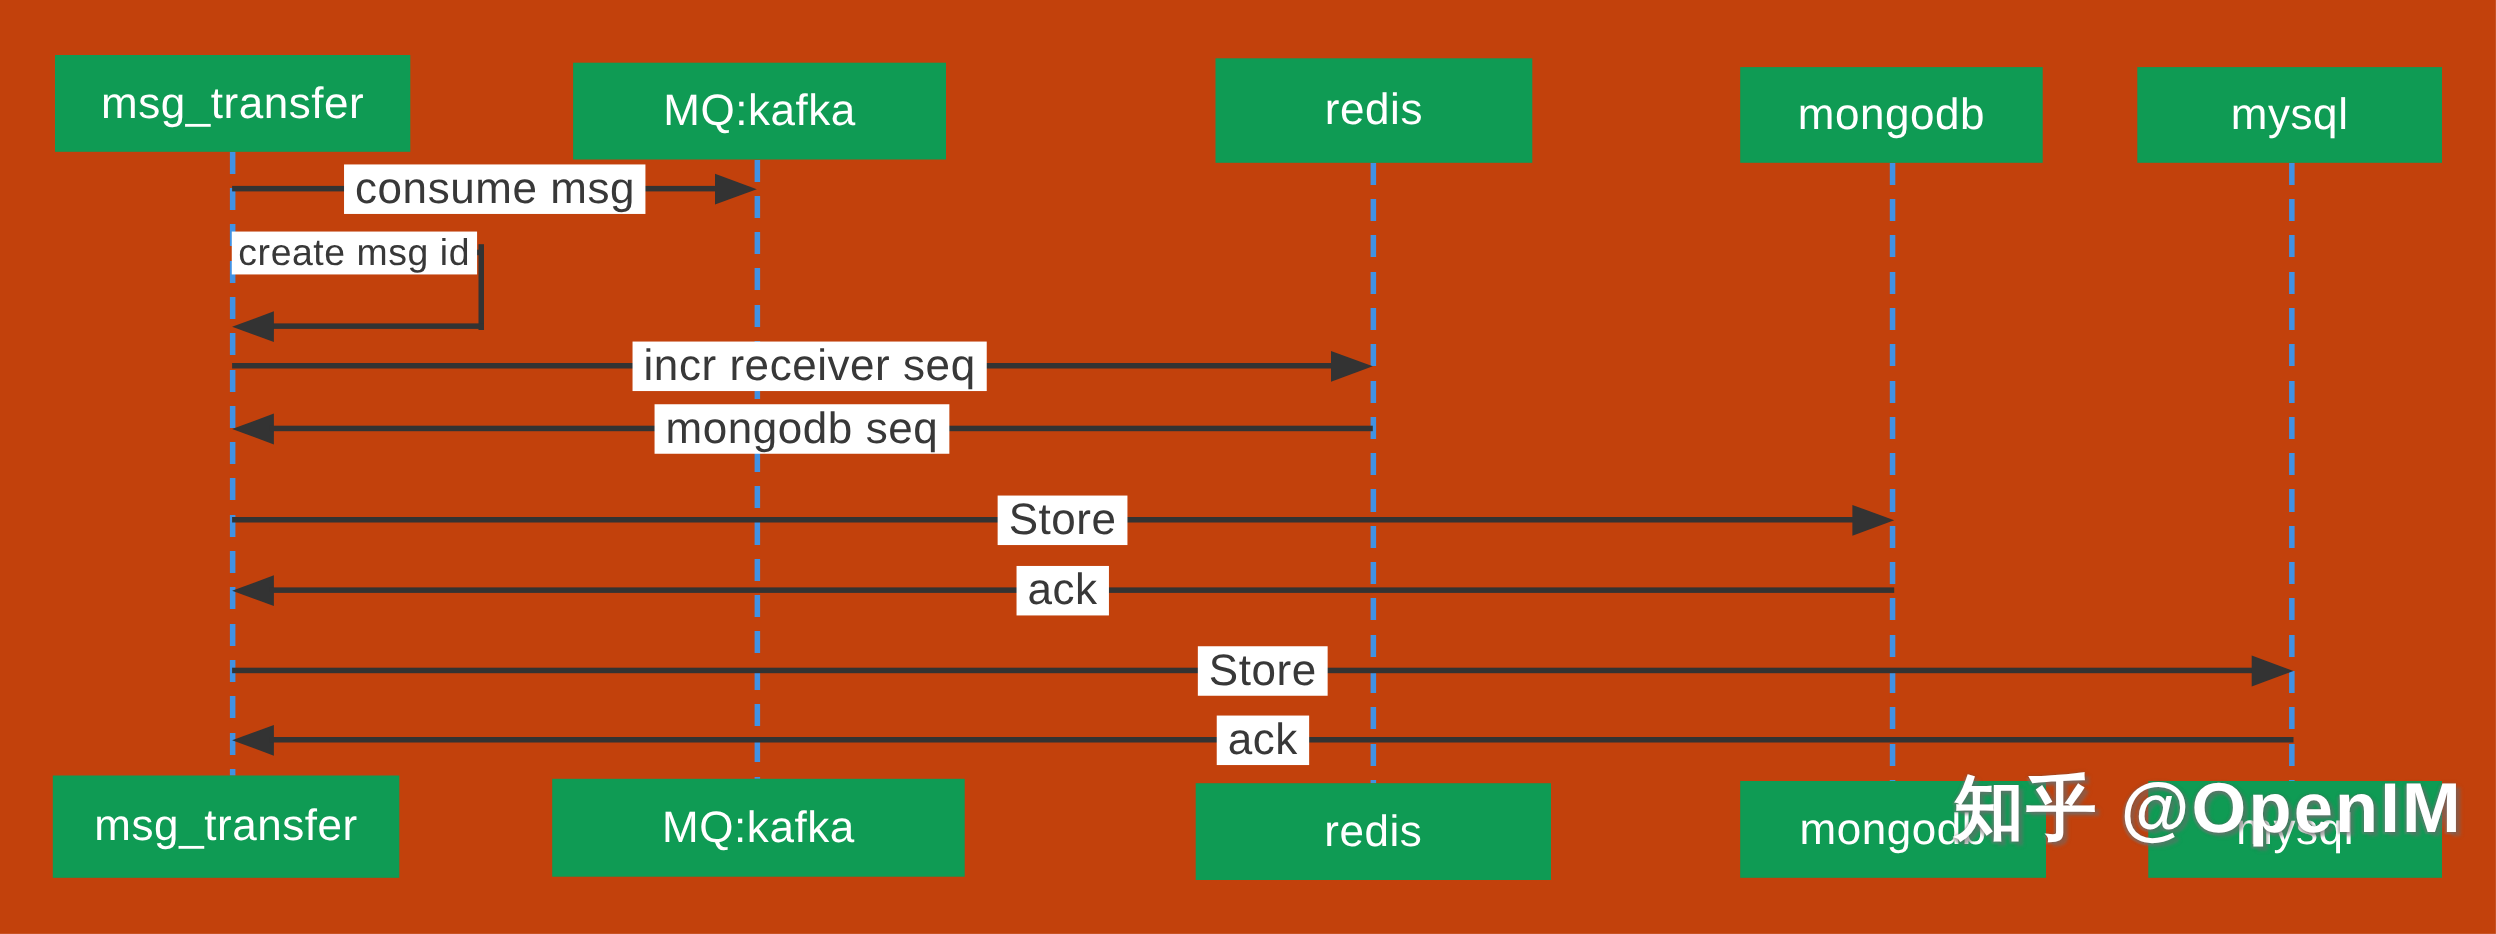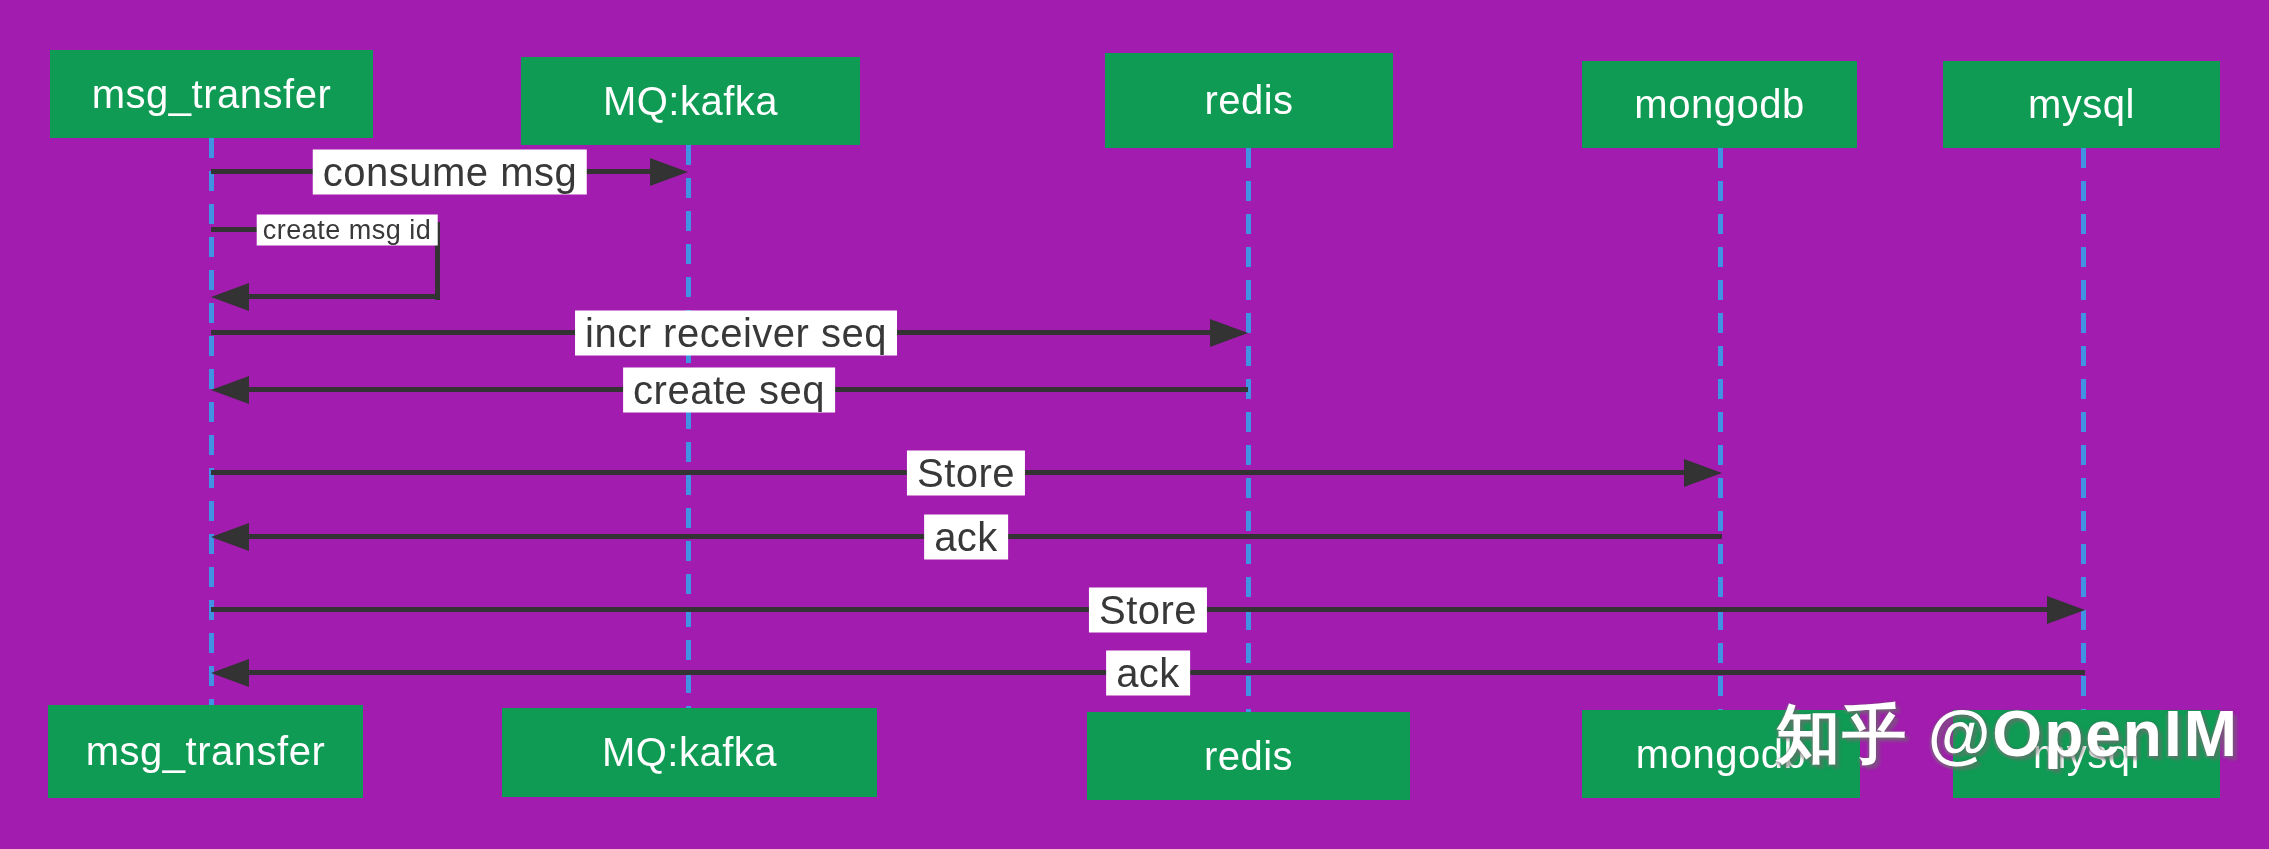--- a/index.html
+++ b/index.html
@@ -1,17 +1,17 @@
 <!DOCTYPE html>
 <html><head>
 <meta charset="utf-8">
 <style>
   html,body { margin:0; padding:0; background:#ffffff; }
   #stage {
-    position:relative; width:2269px; height:849px; background:#a21caf;
+    position:relative; width:2269px; height:849px; background:#c2410c;
     overflow:hidden; font-family:"Liberation Sans", sans-serif;
   }
   .actor {
     position:absolute; background:#0f9b54; color:#ffffff;
     display:flex; align-items:center; justify-content:center;
     font-size:40px; letter-spacing:0.5px; z-index:3;
   }
   .lifeline {
     position:absolute; width:5px; z-index:1;
     background:repeating-linear-gradient(to bottom,
@@ -27,21 +27,21 @@
   .head-l {
     position:absolute; width:0; height:0; z-index:2;
     border-top:14px solid transparent; border-bottom:14px solid transparent;
     border-right:38px solid #333333;
   }
   .mlabel {
     position:absolute; transform:translate(-50%,-50%);
     background:#ffffff; padding:0 10px; white-space:nowrap;
     font-size:40px; color:#383838; letter-spacing:0.5px; z-index:4;text-align:center;
   }
-  .mlabel.small { font-size:27px; padding:0 6px;margin-left:25px; }
+  .mlabel.small { font-size:34px; padding:0 6px; }
   .watermark {
     position:absolute; z-index:9; white-space:nowrap;
     font-size:64px; letter-spacing:2px; color:#ffffff;
     text-shadow: 0 0 3px rgba(90,90,90,0.55), 4px 4px 3px rgba(110,110,110,0.55),
                  -2px 2px 2px rgba(130,130,130,0.45);
   }
 </style>
 </head>
 <body>
 
@@ -68,21 +68,21 @@
   <div class="mline" style="left:245px; top:294px; width:195px;"></div>
   <div class="head-l" style="left:211px; top:283px;"></div>
   <div class="mlabel small" style="left:322px; top:230px;">create msg id</div>
 
   <div class="mline" style="left:211px; top:330px; width:1003px;"></div>
   <div class="head-r" style="left:1210px; top:319px;"></div>
   <div class="mlabel" style="left:736px; top:333px;">incr receiver seq</div>
 
   <div class="head-l" style="left:211px; top:376px;"></div>
   <div class="mline" style="left:245px; top:387px; width:1003px;"></div>
-  <div class="mlabel" style="left:729px; top:390px;">create seq</div>
+  <div class="mlabel" style="left:729px; top:390px;">mongodb seq</div>
 
   <div class="mline" style="left:211px; top:470px; width:1477px;"></div>
   <div class="head-r" style="left:1684px; top:459px;"></div>
   <div class="mlabel" style="left:966px; top:473px;">Store</div>
 
   <div class="head-l" style="left:211px; top:523px;"></div>
   <div class="mline" style="left:245px; top:534px; width:1477px;"></div>
   <div class="mlabel" style="left:966px; top:537px;">ack</div>
 
   <div class="mline" style="left:211px; top:607px; width:1840px;"></div>

